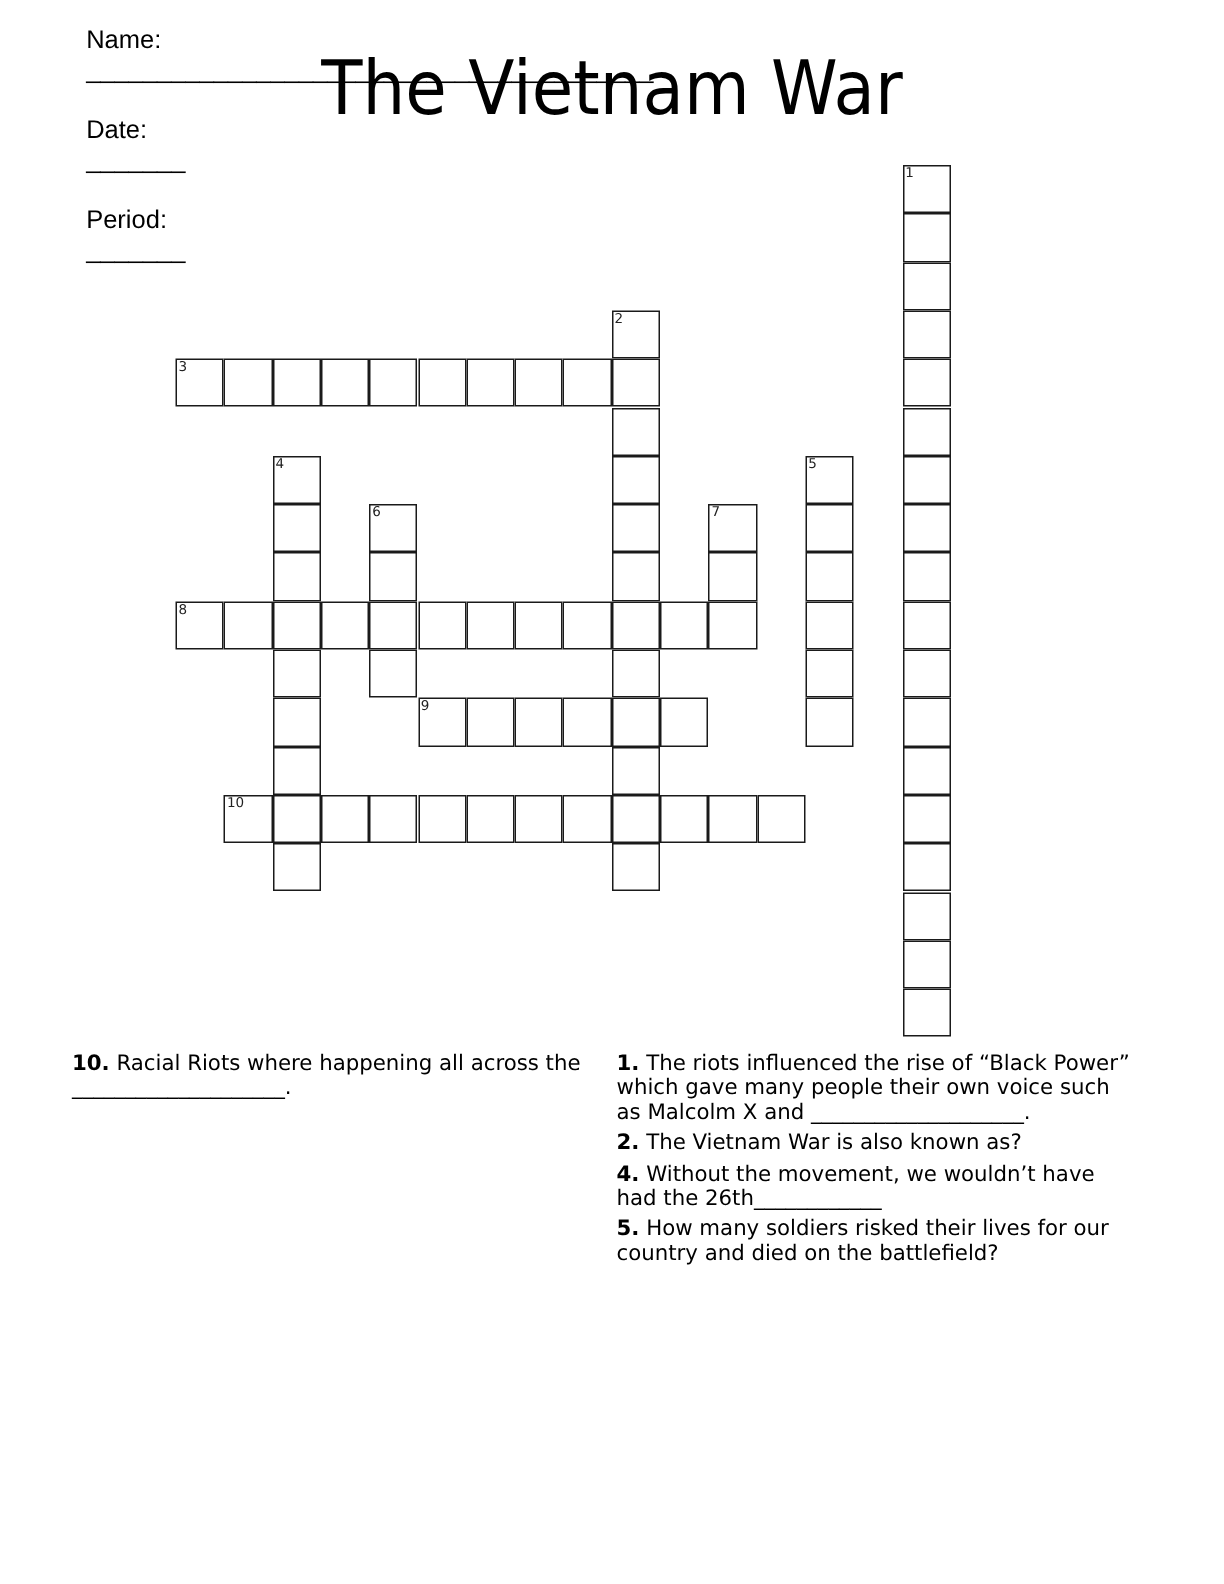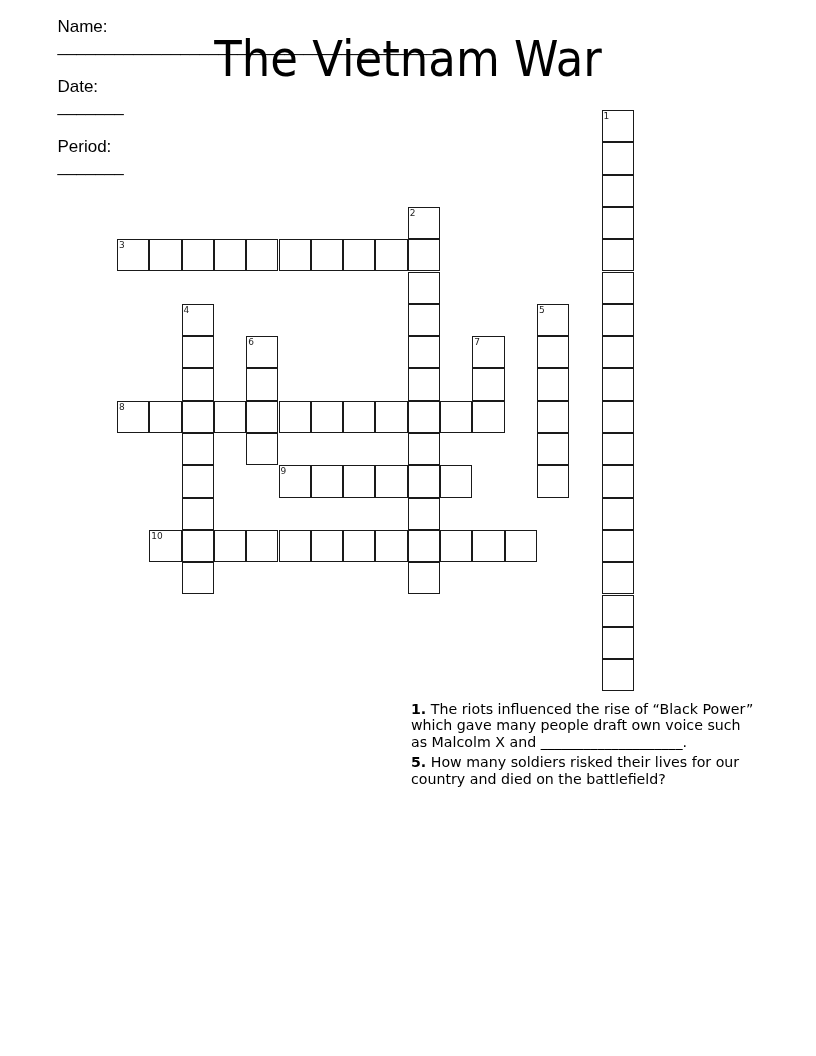--- a/index.html
+++ b/index.html
@@ -151,21 +151,24 @@
     <div class="cell" style="left: 193.8px; top: 419.9px;"></div>
     <div class="cell" style="left: 226.1px; top: 419.9px;"></div>
     <div class="cell" style="left: 258.4px; top: 419.9px;"></div>
     <div class="cell" style="left: 323px; top: 419.9px;"></div>
     <div class="cell" style="left: 355.3px; top: 419.9px;"></div>
     <div class="cell" style="left: 387.6px; top: 419.9px;"></div>
   </div>
 
 <div class="clues across">
   <div id="across-list">
+      <div class="clue"><b>10.</b><span> Racial Riots where happening all across the ____________________.</span></div>
     </div>
 </div>
 
 <div class="clues down">
   <div id="down-list">
-      <div class="clue"><b>1.</b><span> The riots influenced the rise of “Black Power” which gave many people draft own voice such as Malcolm X and ____________________.</span></div>
+      <div class="clue"><b>1.</b><span> The riots influenced the rise of “Black Power” which gave many people their own voice such as Malcolm X and ____________________.</span></div>
+      <div class="clue"><b>2.</b><span> The Vietnam War is also known as?</span></div>
+      <div class="clue"><b>4.</b><span> Without the movement, we wouldn’t have had the 26th____________</span></div>
       <div class="clue"><b>5.</b><span> How many soldiers risked their lives for our country and died on the battlefield?</span></div>
     </div>
 </div>
 
 </body></html>

